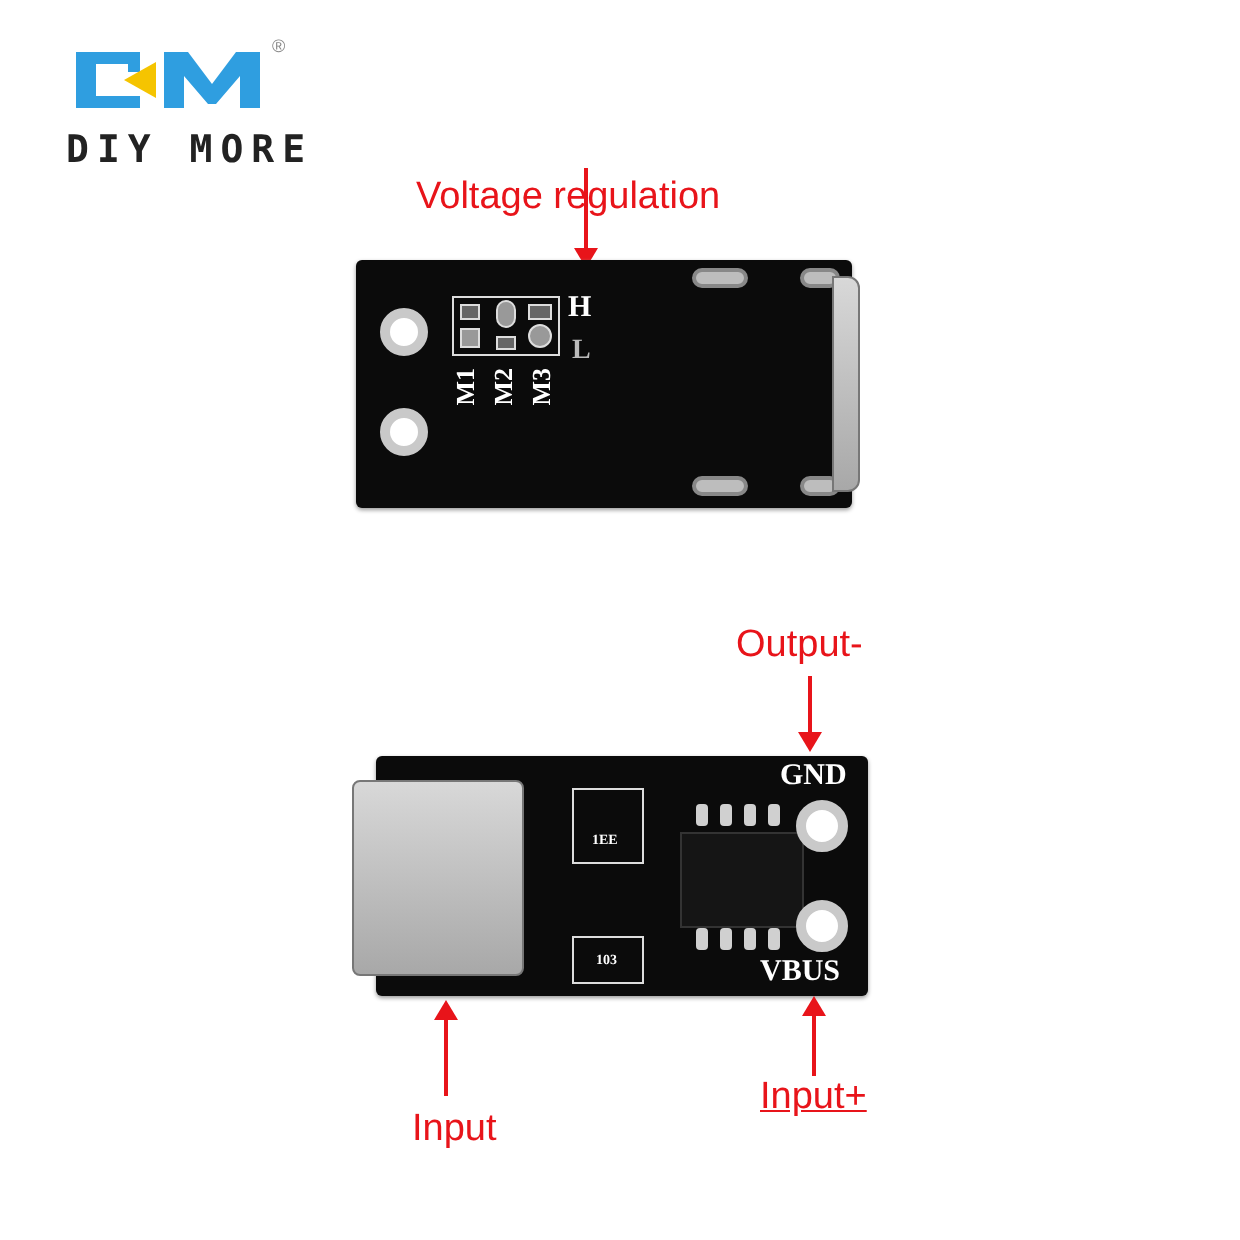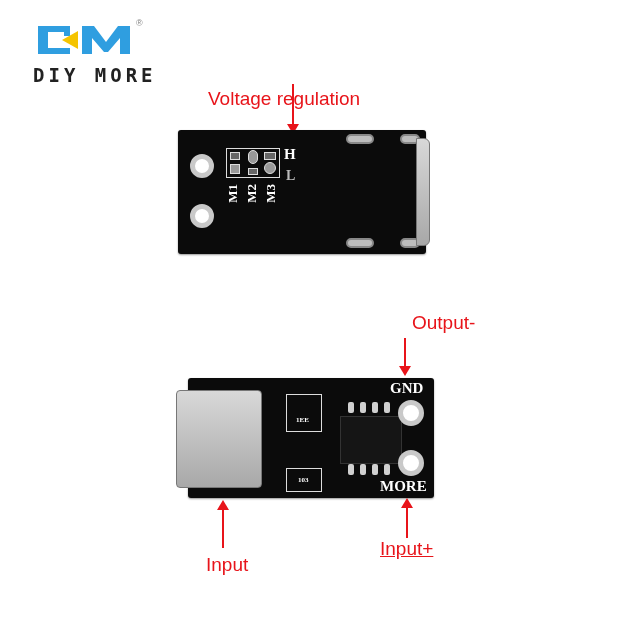--- a/index.html
+++ b/index.html
@@ -53,41 +53,41 @@
   <span class="silk" style="left:47px;top:54px;font-size:13px;writing-mode:vertical-rl;transform:rotate(180deg);">M1</span>
   <span class="silk" style="left:66px;top:54px;font-size:13px;writing-mode:vertical-rl;transform:rotate(180deg);">M2</span>
   <span class="silk" style="left:85px;top:54px;font-size:13px;writing-mode:vertical-rl;transform:rotate(180deg);">M3</span>
   <div class="pad" style="left:168px;top:4px;width:28px;height:10px;"></div>
   <div class="pad" style="left:222px;top:4px;width:20px;height:10px;"></div>
   <div class="pad" style="left:168px;top:108px;width:28px;height:10px;"></div>
   <div class="pad" style="left:222px;top:108px;width:20px;height:10px;"></div>
   <div class="usb" style="left:238px;top:8px;width:14px;height:108px;border-radius:0 6px 6px 0;"></div>
 </div>
 
-<span class="abs lbl" style="left:368px;top:312px;margin-left:44px;">Output-</span>
+<span class="abs lbl" style="left:368px;top:312px;">Output-</span>
 <div class="arrow down" style="left:404px;top:338px;height:30px;"></div>
 
 <div class="abs pcb" style="left:188px;top:378px;width:246px;height:120px;">
   <div class="chip" style="left:152px;top:38px;width:60px;height:46px;"></div>
   <div class="pin" style="left:160px;top:24px;"></div>
     <div class="pin" style="left:172px;top:24px;"></div>
     <div class="pin" style="left:184px;top:24px;"></div>
     <div class="pin" style="left:196px;top:24px;"></div>
   <div class="pin" style="left:160px;top:86px;"></div>
     <div class="pin" style="left:172px;top:86px;"></div>
     <div class="pin" style="left:184px;top:86px;"></div>
     <div class="pin" style="left:196px;top:86px;"></div>
   <div class="smd" style="left:98px;top:16px;width:36px;height:38px;"></div>
   <span class="silk" style="left:108px;top:38px;font-size:7px;">1EE</span>
   <div class="smd" style="left:98px;top:90px;width:36px;height:24px;"></div>
   <span class="silk" style="left:110px;top:98px;font-size:7px;font-family:Liberation Serif, serif;">103</span>
   <span class="silk" style="left:202px;top:2px;font-size:15px;">GND</span>
   <div class="hole" style="left:210px;top:22px;width:26px;height:26px;"></div>
   <div class="hole" style="left:210px;top:72px;width:26px;height:26px;"></div>
-  <span class="silk" style="left:192px;top:100px;font-size:15px;">MORE</span>
+  <span class="silk" style="left:192px;top:100px;font-size:15px;">VBUS</span>
 </div>
 <div class="usb" style="left:176px;top:390px;width:86px;height:98px;border-radius:4px;"></div>
 
 <div class="arrow up" style="left:222px;top:508px;height:40px;"></div>
 <span class="abs lbl" style="left:206px;top:554px;">Input</span>
 
 <div class="arrow up" style="left:406px;top:506px;height:32px;"></div>
 <span class="abs lbl" style="left:380px;top:538px;text-decoration:underline;">Input+</span>
 
 </body></html>

